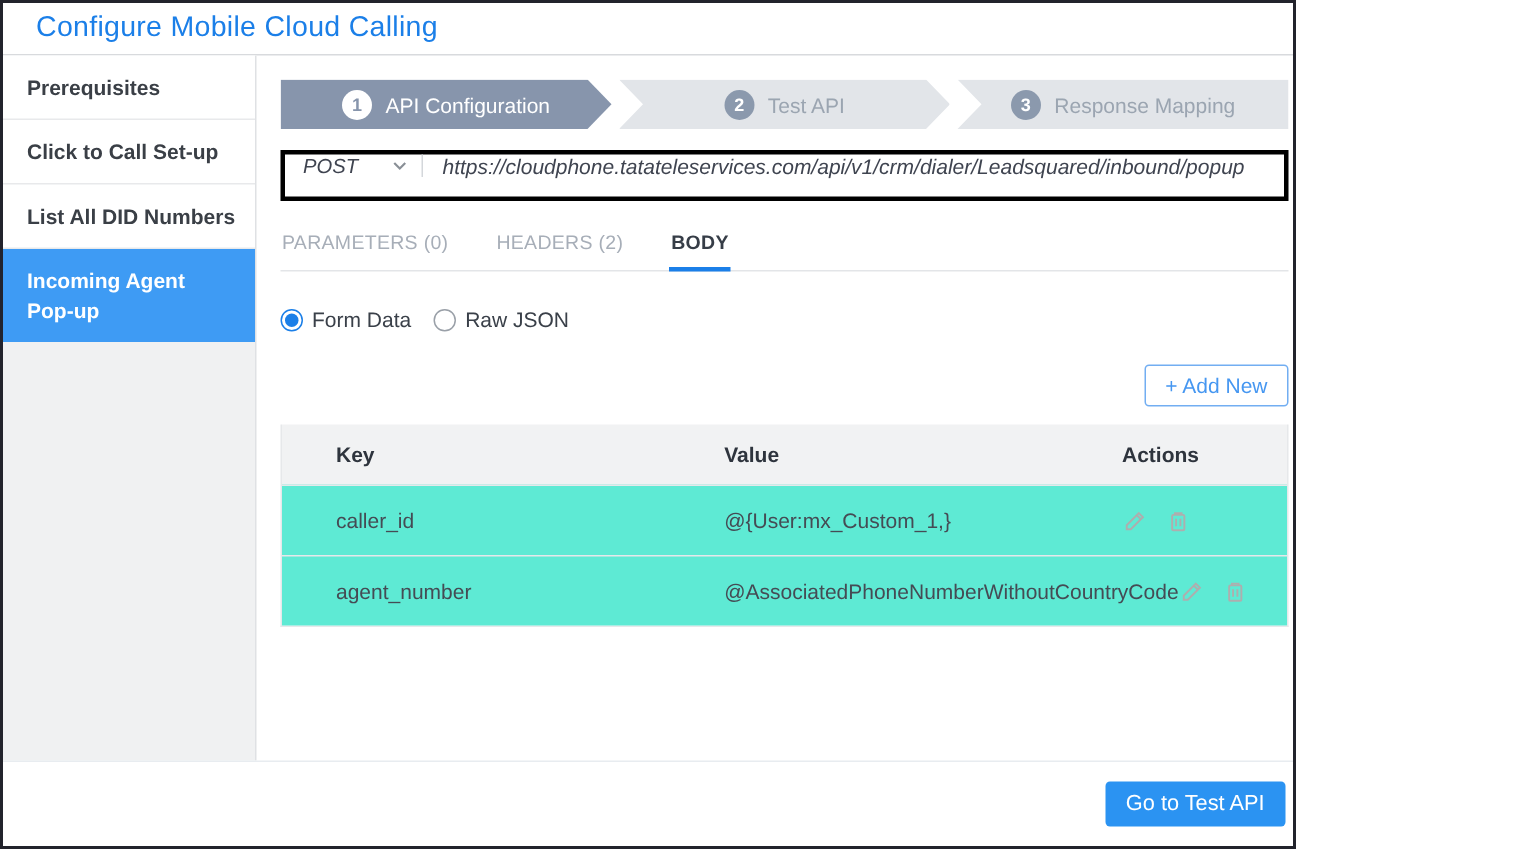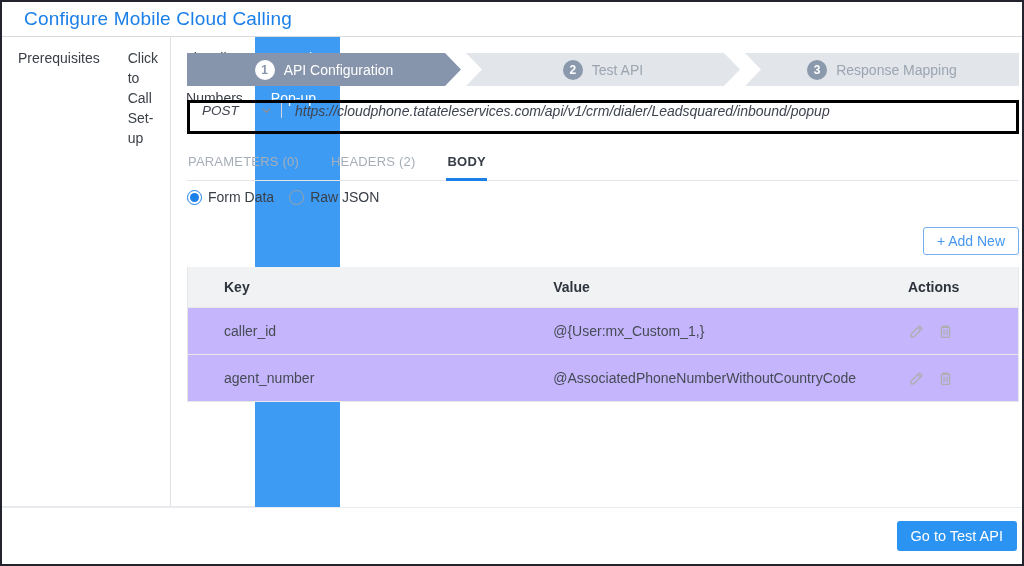--- a/index.html
+++ b/index.html
@@ -1,27 +1,27 @@
 <!DOCTYPE html>
 <html><head>
 <meta charset="utf-8">
 <style>
   * { margin:0; padding:0; box-sizing:border-box; }
   html,body { width:1024px; height:566px; font-family:"Liberation Sans", sans-serif; background:#fff; }
-  .frame { width:1024px; height:566px; border:2px solid #22232c; background:#fff; display:flex; flex-direction:column; overflow:hidden; }
+  .frame { width:864px; height:566px; border:2px solid #22232c; background:#fff; display:flex; flex-direction:column; overflow:hidden; }
 
   
   .header { height:35px; border-bottom:1px solid #d8dadd; display:flex; align-items:center; padding-left:22px; flex:0 0 auto; }
   .page-title { color:#1b7fe8; font-size:19px; font-weight:400; letter-spacing:.2px; }
 
   
   .body { flex:1 1 auto; display:flex; min-height:0; }
 
   
-  .sidebar { width:169px; flex:0 0 169px; border-right:1px solid #dfe1e4; display:flex; flex-direction:row; background:#fff; }
+  .sidebar { width:169px; flex:0 0 169px; border-right:1px solid #dfe1e4; display:flex; flex-direction:column; background:#fff;font-weight:bold; }
   .side-item { padding:11px 12px 11px 16px; font-size:14px; line-height:20px; color:#3a3f46; border-bottom:1px solid #e8e9eb; cursor:pointer; }
   .side-item.selected { background:#3e9bf4; color:#fff; border-bottom:none; }
   .side-filler { flex:1; background:#f0f1f2; }
 
   
   .main { flex:1; padding:16px 3px 0 16px; display:flex; flex-direction:column; min-width:0; }
 
   
   .stepper { display:flex; gap:5px; height:33px; flex:0 0 auto; }
   .step { flex:1; display:flex; align-items:center; justify-content:center; gap:9px; font-size:14px; }
@@ -37,35 +37,35 @@
   .method-select { width:92px; display:flex; align-items:center; justify-content:space-between; padding:0 9px 0 12px; border-right:1px solid #d4d7db; color:#3f4450; font-size:13.5px; cursor:pointer; }
   .chev { width:11px; height:11px; stroke:#8a9097; fill:none; stroke-width:1.6; }
   .url-input { flex:1; display:flex; align-items:center; padding-left:13px; font-size:14px; color:#3f4450; white-space:nowrap; overflow:hidden; }
 
   
   .tabs { margin-top:16px; display:flex; gap:30px; border-bottom:1px solid #e3e5e8; flex:0 0 auto; }
   .tab { padding:4px 1px 9px; font-size:13px; color:#a7aeb8; letter-spacing:.2px; cursor:pointer; font-weight:400; }
   .tab.active { color:#363d47; font-weight:700; border-bottom:3px solid #1b7fe8; margin-bottom:-1px; }
 
   
-  .radio-row { margin-top:8px; display:flex; gap:15px; flex:0 0 auto; }
+  .radio-row { margin-top:24px; display:flex; gap:15px; flex:0 0 auto; }
   .radio-opt { display:flex; align-items:center; gap:6px; font-size:14px; color:#3a4049; cursor:pointer; }
   .radio { width:15px; height:15px; border-radius:50%; position:relative; flex:0 0 15px; }
   .radio.on { border:1.5px solid #1b7fe8; }
   .radio.on::after { content:""; position:absolute; inset:2px; border-radius:50%; background:#1b7fe8; }
   .radio.off { border:1.5px solid #9aa0a8; }
 
   
   .addnew-row { margin-top:22px; display:flex; justify-content:flex-end; flex:0 0 auto; }
   .addnew-btn { background:#fff; border:1px solid #72aef2; color:#4697f1; font-size:14px; padding:5px 13px; border-radius:3px; cursor:pointer; font-family:inherit;margin-left:37px; }
 
   
   .ptable { margin-top:12px; flex:0 0 auto; border:1px solid #e6e8ea; border-top:none; }
   .t-head { display:flex; background:#f1f2f3; height:40px; align-items:center; font-weight:700; font-size:14px; color:#2e343d; }
-  .t-row { display:flex; background:#c4b5fd; height:47px; align-items:center; font-size:14px; color:#454b54; border-top:1px solid #e6e8ea; }
+  .t-row { display:flex; background:#5eead4; height:47px; align-items:center; font-size:14px; color:#454b54; border-top:1px solid #e6e8ea; }
   .c-key { flex:0 0 44%; padding-left:36px; }
   .c-val { flex:1 1 auto; }
   .c-act { flex:0 0 110px; display:flex; gap:12px; align-items:center; }
   .act-icon { width:17px; height:17px; cursor:pointer; }
   .act-icon svg { width:17px; height:17px; stroke:#aeaeae; fill:none; stroke-width:1.5; }
 
   
   .footer { flex:0 0 57px; border-top:1px solid #e8ecf0; display:flex; align-items:center; justify-content:flex-end; padding-right:5px; }
   .go-btn { background:#2b93f2; color:#fff; border:none; border-radius:3px; font-size:14.5px; padding:7px 14px; cursor:pointer; font-family:inherit; }
 </style>

